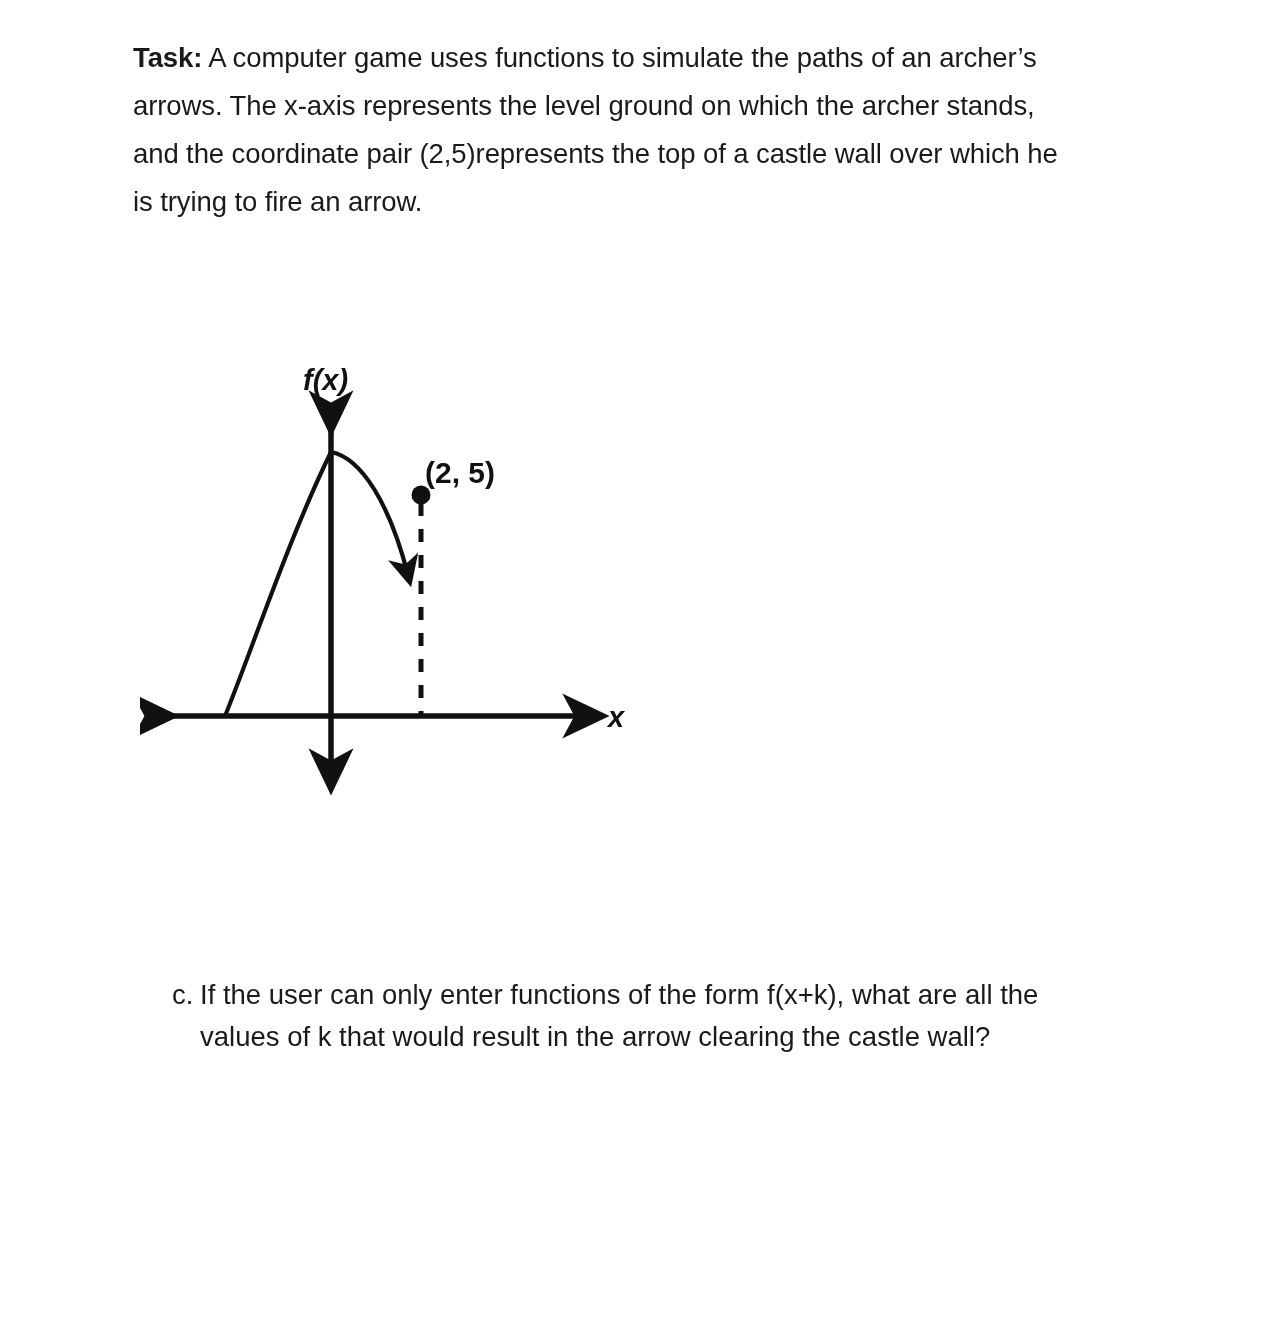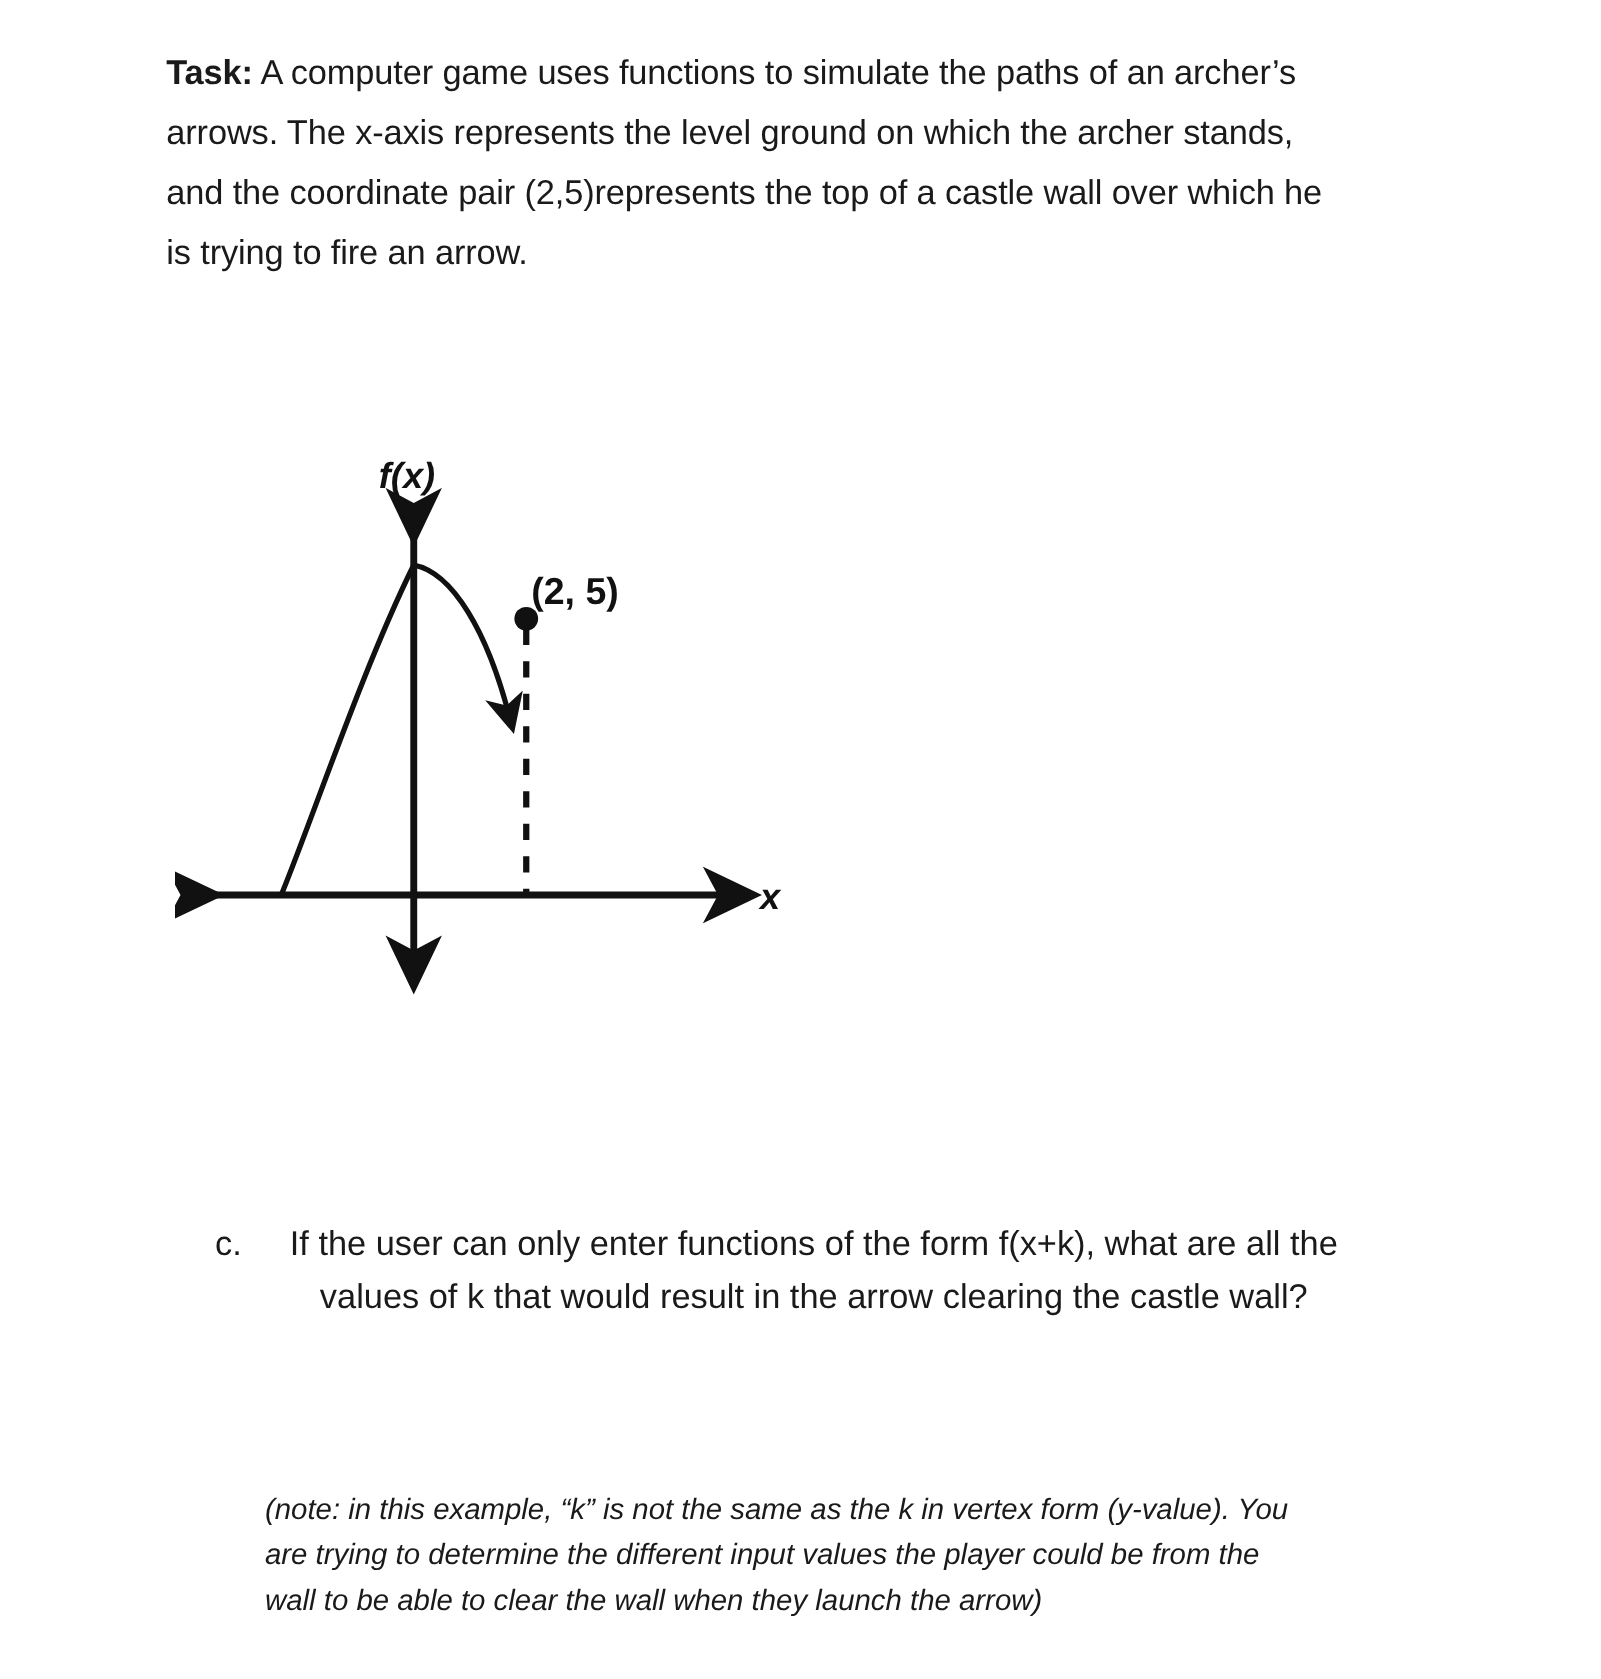--- a/index.html
+++ b/index.html
@@ -54,21 +54,20 @@
   }
   #question-item-c .marker {
     position: absolute;
     left: 0;
     top: 0;
     width: 40px;
   }
   #question-item-c .qtext {
     display: block;
     margin-left: 28px;
-    text-align: center;
   }
 
   
   #note-block {
     position: absolute;
     left: 212px;
     top: 1165px;
     width: 840px;
     font-size: 23.5px;
     line-height: 36.5px;
@@ -144,15 +143,14 @@
       <text class="axis-label" x="468" y="372">x</text>
       <text class="point-label" x="285" y="128">(2, 5)</text>
     </svg>
   </div>
 
   <div id="question-item-c">
     <span class="marker">c.</span>
     <span class="qtext">If the user can only enter functions of the form  f(x+k), what are all the values of k that would result in the arrow clearing the castle wall?</span>
   </div>
 
-  <p id="note-block">(note: in this example, “k” is not the same as the k in vertex form (y-value). You are trying to determine the different input values the player could be from the wall to be able to clear the wall when they launch the arrow)</p>
 
 </div>
 
 </body></html>

